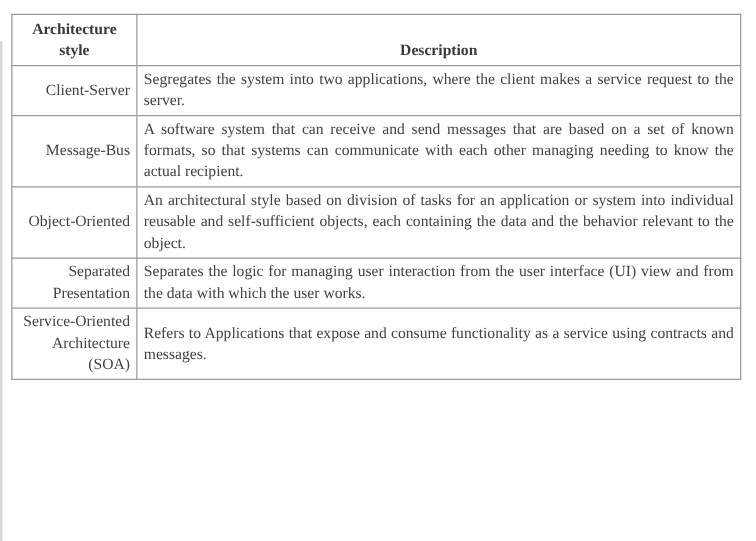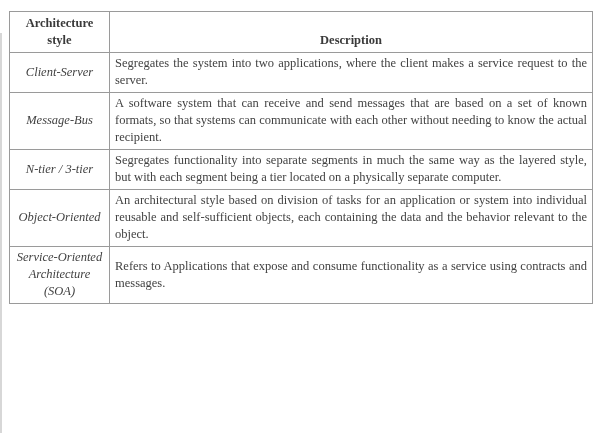--- a/index.html
+++ b/index.html
@@ -44,23 +44,22 @@
     overflow-wrap: break-word;
   }
   .arch-table th {
     font-weight: bold;
     text-align: center;
     vertical-align: bottom;
     color: #3a3a3a;
     padding-top: 3px;
   }
   .arch-table td.style-cell {
-    font-style: italic;
     vertical-align: middle;
-    text-align: center;
+    text-align: right;
   }
   .arch-table td.desc-cell {
     vertical-align: middle;
     text-align: justify;
     margin-top: 24px;
   }
 </style>
 </head>
 <body>
 
@@ -78,29 +77,29 @@
         <th>Description</th>
       </tr>
     </thead>
     <tbody id="table-body">
         <tr>
           <td class="style-cell">Client-Server</td>
           <td class="desc-cell">Segregates the system into two applications, where the client makes a service request to the server.</td>
         </tr>
         <tr>
           <td class="style-cell">Message-Bus</td>
-          <td class="desc-cell">A software system that can receive and send messages that are based on a set of known formats, so that systems can communicate with each other without needing to know the actual recipient.</td>
-        </tr>
-        <tr>
-          <td class="style-cell">N-tier / 3-tier</td>
-          <td class="desc-cell">Segregates functionality into separate segments in much the same way as the layered style, but with each segment being a tier located on a physically separate computer.</td>
+          <td class="desc-cell">A software system that can receive and send messages that are based on a set of known formats, so that systems can communicate with each other managing needing to know the actual recipient.</td>
         </tr>
         <tr>
           <td class="style-cell">Object-Oriented</td>
           <td class="desc-cell">An architectural style based on division of tasks for an application or system into individual reusable and self-sufficient objects, each containing the data and the behavior relevant to the object.</td>
+        </tr>
+        <tr>
+          <td class="style-cell">Separated Presentation</td>
+          <td class="desc-cell">Separates the logic for managing user interaction from the user interface (UI) view and from the data with which the user works.</td>
         </tr>
         <tr>
           <td class="style-cell">Service-Oriented Architecture (SOA)</td>
           <td class="desc-cell">Refers to Applications that expose and consume functionality as a service using contracts and messages.</td>
         </tr>
       </tbody>
   </table>
 </div>
 
 </body></html>

